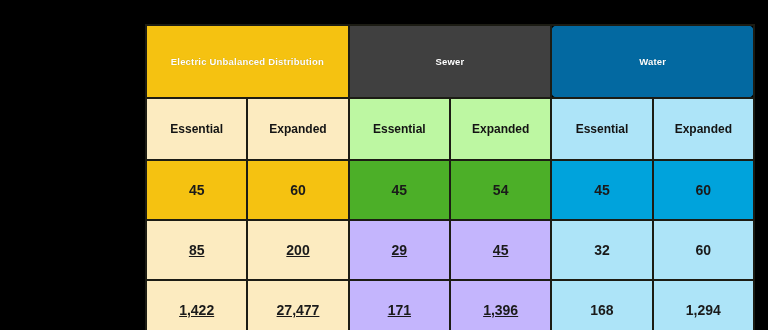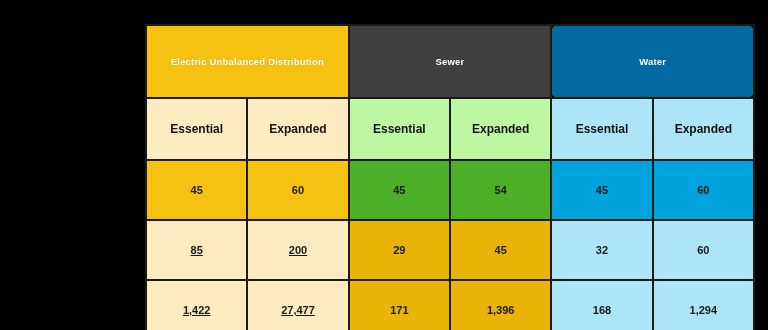--- a/index.html
+++ b/index.html
@@ -60,33 +60,33 @@
     font-size: 12px;
     color: #141414;
   }
   .sub-header.s-electric { background: #FCEBC0; }
   .sub-header.s-sewer    { background: #BDF7A2; }
   .sub-header.s-water    { background: #ADE4F8; }
 
   
   .cell {
     height: 34px;
-    font-size: 11px;
+    font-size: 14px;
     font-weight: normal;
     color: #1a1a1a;
   }
 
   
   .cell.dark.c-electric { background: #F5C211; }
   .cell.dark.c-sewer    { background: #4CAF28; }
   .cell.dark.c-water    { background: #00A3DC; }
 
   
   .cell.light.c-electric { background: #FCEBC0; text-decoration: underline; }
-  .cell.light.c-sewer    { background: #eab308; }
+  .cell.light.c-sewer    { background: #c4b5fd; text-decoration: underline; }
   .cell.light.c-water    { background: #ADE4F8; }
 </style>
 </head>
 <body>
 
 <div id="screen">
 
   <table id="comparison-table">
     <thead>
       <tr>

